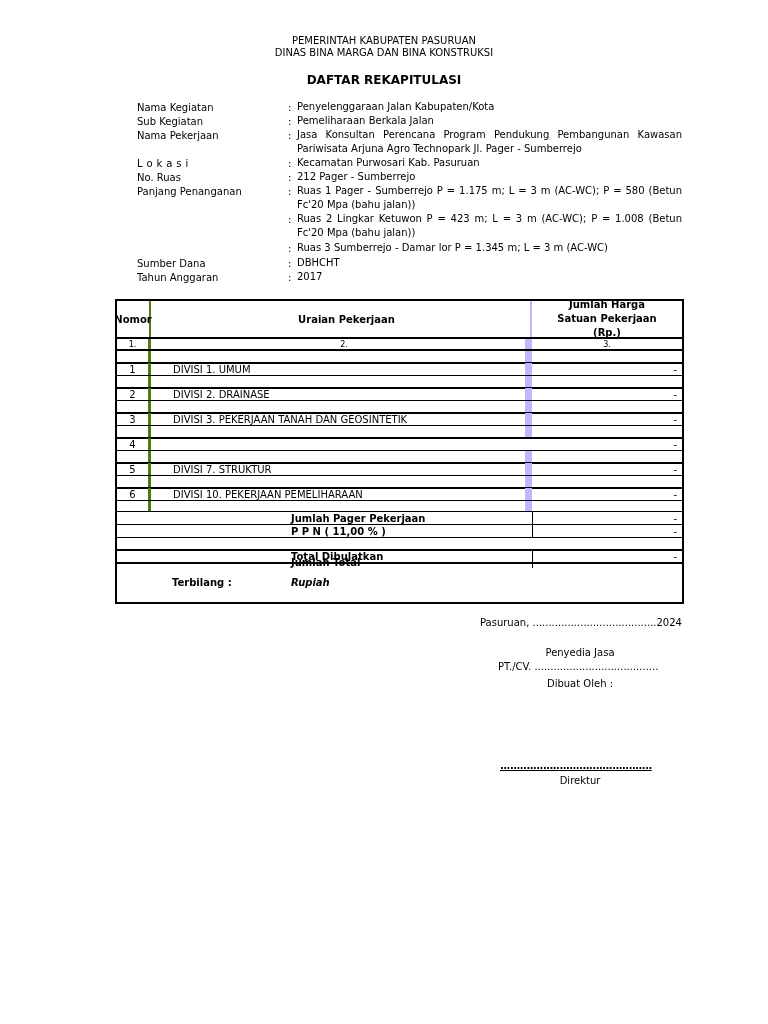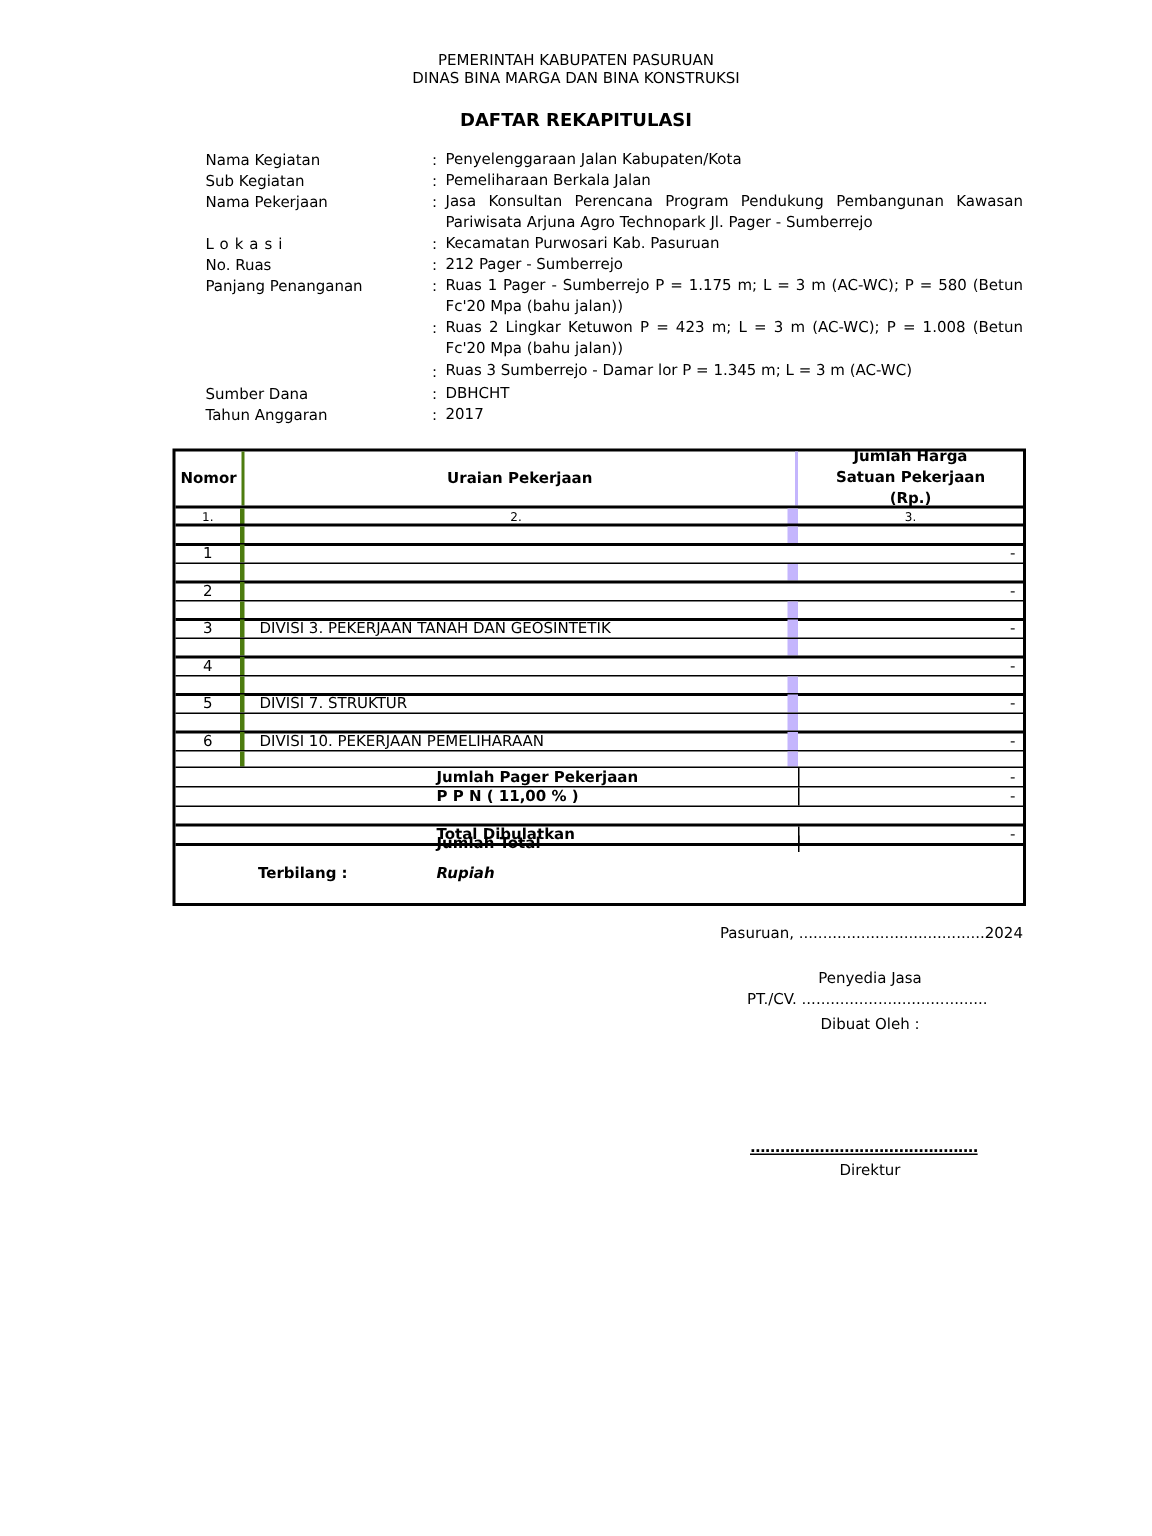--- a/index.html
+++ b/index.html
@@ -8,21 +8,21 @@
   .hdr { left:0; width:800px; text-align:center; font-size:10px; line-height:12px; }
   .title { left:0; width:800px; text-align:center; font-size:12px; font-weight:bold; }
   .info-label { left:137px; font-size:10px; line-height:13px; }
   .info-colon { left:288px; font-size:10px; line-height:13px; }
   .info-val { left:297px; width:385px; font-size:10px; line-height:14px; text-align:justify; }
   .spaced { letter-spacing:4px; }
 
   .tbl { left:115px; top:299px; width:569px; height:305px; border:2px solid #000; box-sizing:border-box; }
   .row { position:absolute; left:0; right:0; box-sizing:border-box; font-size:10px; }
   .cell { position:absolute; top:0; bottom:0; box-sizing:border-box; display:flex; align-items:center; }
-  .c1 { left:0; width:46px; justify-content:center; border-right:3px solid #4d7c0f; }
+  .c1 { left:0; width:34px; justify-content:center; border-right:3px solid #4d7c0f; }
   .c2 { left:46px; width:369px; border-right:7px solid #c4b5fd; padding-left:10px; }
   .c3 { left:415px; right:0; justify-content:flex-end; padding-right:5px; }
   .line { position:absolute; left:0; right:0; height:0; border-top:1px solid #000; }
   .thick { border-top-width:2px; }
   .bold { font-weight:bold; }
   .sumlabel { position:absolute; left:174px; top:0; bottom:0; display:flex; align-items:center; font-weight:bold; font-size:10px; }
 
   .sig { font-size:10px; line-height:14px; text-align:center; }
 </style>
 </head>
@@ -89,31 +89,33 @@
   <div class="line thick" style="top:48px;"></div>
 
   <div class="row" style="top:50px; height:11px;">
       <div class="cell c1"></div>
       <div class="cell c2"></div>
       <div class="cell c3"></div>
     </div>
   <div class="line thick" style="top:61px;"></div>
   <div class="row" style="top:62px; height:12px;">
     <div class="cell c1">1</div>
+    <div class="cell c2">DIVISI 1. UMUM</div>
     <div class="cell c3">-</div>
   </div>
   <div class="line" style="top:74px;"></div>
   <div class="row" style="top:75px; height:11px;">
       <div class="cell c1"></div>
       <div class="cell c2"></div>
       <div class="cell c3"></div>
     </div>
   <div class="line thick" style="top:86px;"></div>
   <div class="row" style="top:87px; height:12px;">
     <div class="cell c1">2</div>
+    <div class="cell c2">DIVISI 2. DRAINASE</div>
     <div class="cell c3">-</div>
   </div>
   <div class="line" style="top:99px;"></div>
   <div class="row" style="top:100px; height:11px;">
       <div class="cell c1"></div>
       <div class="cell c2"></div>
       <div class="cell c3"></div>
     </div>
   <div class="line thick" style="top:111px;"></div>
   <div class="row" style="top:112px; height:12px;">

